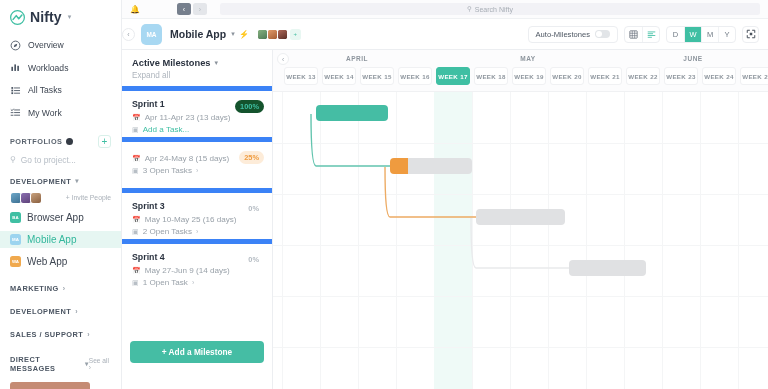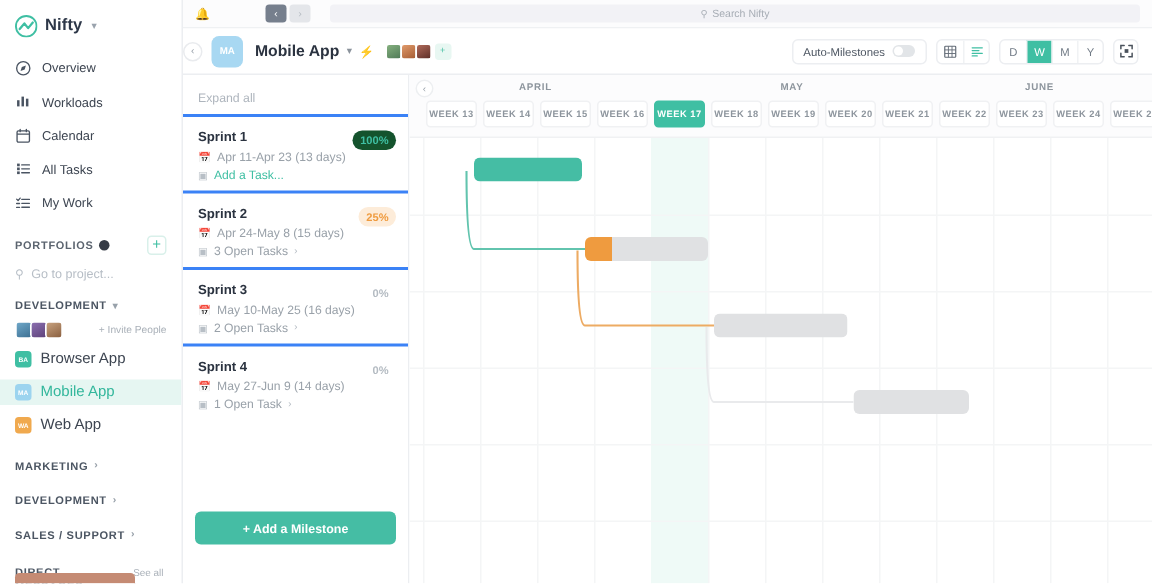--- a/index.html
+++ b/index.html
@@ -18,21 +18,21 @@
     background: #ffffff;
     border-right: 1px solid #eceef1;
     position: relative;
     overflow: hidden;
   }
   .brand {
     height: 34px; display: flex; align-items: center; gap: 5px;
     padding: 0 10px;
   }
   .brand-logo { width: 15px; height: 15px; flex: 0 0 15px; }
-  .brand-name { font-size: 11px; font-weight: bold; color: #2d3748; letter-spacing: .1px; }
+  .brand-name { font-size: 14px; font-weight: bold; color: #2d3748; letter-spacing: .1px; }
   .brand-caret { font-size: 7px; color: #9aa3ad; margin-left: 1px; }
 
   .nav-list { padding: 2px 0 0 0; }
   .nav-item {
     height: 18px; display: flex; align-items: center; gap: 7px;
     padding: 0 10px; cursor: pointer;
   }
   .nav-item + .nav-item { margin-top: 4.5px; }
   .nav-ico { width: 11px; height: 11px; flex: 0 0 11px; display: flex; align-items: center; justify-content: center; color: #4a5462; }
   .nav-label { font-size: 8.6px; color: #3d4551; }
@@ -148,21 +148,21 @@
   
   .content { flex: 1 1 auto; display: flex; overflow: hidden; background:#fff; }
 
   
   .mpanel { width: 151px; flex: 0 0 151px; border-right: 1px solid #eceef1; background: #fff; position: relative; }
   .mpanel-head { padding: 8px 10px 6px 10px; }
   .mp-title { font-size: 9.3px; font-weight: bold; color: #2b3340; display: flex; align-items: center; gap: 4px; }
   .mp-title .chev { font-size: 7px; color: #8b939c; font-weight: normal; }
   .mp-expand { font-size: 8.2px; color: #aeb5bd; margin-top: 3px; }
 
-  .ms-row { border-top: 2px solid #3b82f6; padding: 8px 10px 7px 10px; position: relative; height: 51px; }
+  .ms-row { border-top: 5px solid #3b82f6; padding: 8px 10px 7px 10px; position: relative; height: 51px; }
   .ms-name { font-size: 8.8px; font-weight: bold; color: #2b3340; }
   .ms-meta { font-size: 8.1px; color: #99a1a9; margin-top: 4px; display: flex; align-items: center; gap: 4px; }
   .ms-tasks { font-size: 8.1px; color: #99a1a9; margin-top: 3px; display: flex; align-items: center; gap: 4px; }
   .ms-tasks.add { color: #3fbfa3; }
   .mini-ico { font-size: 7px; color: #b8bfc6; }
   .pct {
     position: absolute; right: 8px; top: 9px; font-size: 7.4px; font-weight: bold;
     padding: 2px 5px; border-radius: 8px;
   }
   .pct.green { background: #14532d; color: #3fbfa3; }
@@ -226,30 +226,20 @@
       </div>
       <div class="nav-item">
         <span class="nav-ico">
           <svg viewBox="0 0 16 16" width="11" height="11">
               <rect x="2" y="7" width="2.4" height="6" fill="#4a5462"></rect>
               <rect x="6.3" y="3.5" width="2.4" height="9.5" fill="#4a5462"></rect>
               <rect x="10.6" y="5.5" width="2.4" height="7.5" fill="#4a5462"></rect>
             </svg>
         </span>
         <span class="nav-label">Workloads</span>
-      </div>
-      <div class="nav-item">
-        <span class="nav-ico">
-          <svg viewBox="0 0 16 16" width="11" height="11">
-              <rect x="2" y="3.2" width="12" height="11" rx="1.3" fill="none" stroke="#4a5462" stroke-width="1.3"></rect>
-              <path d="M2 6.5 H14" stroke="#4a5462" stroke-width="1.3"></path>
-              <path d="M5 1.8 V4 M11 1.8 V4" stroke="#4a5462" stroke-width="1.3" stroke-linecap="round"></path>
-            </svg>
-        </span>
-        <span class="nav-label">Calendar</span>
       </div>
       <div class="nav-item">
         <span class="nav-ico">
           <svg viewBox="0 0 16 16" width="11" height="11">
               <rect x="2" y="3" width="2.6" height="2.6" fill="#4a5462"></rect>
               <rect x="2" y="6.8" width="2.6" height="2.6" fill="#4a5462"></rect>
               <rect x="2" y="10.6" width="2.6" height="2.6" fill="#4a5462"></rect>
               <path d="M6.5 4.3 H14 M6.5 8.1 H14 M6.5 11.9 H14" stroke="#4a5462" stroke-width="1.3" stroke-linecap="round"></path>
             </svg>
         </span>
@@ -392,38 +382,41 @@
             <rect x="6" y="6" width="4" height="4" fill="#4a525c"></rect>
           </svg>
         </div>
       </div>
     </div>
 
     <div class="content">
 
       <div class="mpanel">
         <div class="mpanel-head">
+          <div class="mp-title">
+            <span>Active Milestones</span>
+            <span class="chev">▾</span>
+          </div>
           <div class="mp-expand">Expand all</div>
         </div>
 
         <div class="ms-row">
           <div class="ms-name">Sprint 1</div>
           <div class="ms-meta">
             <span class="mini-ico">📅</span>
             <span>Apr 11-Apr 23 (13 days)</span>
           </div>
           <div class="ms-tasks add">
             <span class="mini-ico">▣</span>
             <span>Add a Task...</span>
           </div>
           <div class="pct green">100%</div>
         </div>
 
         <div class="ms-row">
-          <div class="ms-name">Sprint 2</div>
           <div class="ms-meta">
             <span class="mini-ico">📅</span>
             <span>Apr 24-May 8 (15 days)</span>
           </div>
           <div class="ms-tasks">
             <span class="mini-ico">▣</span>
             <span>3 Open Tasks</span>
             <span class="mini-ico">›</span>
           </div>
           <div class="pct orange">25%</div>

